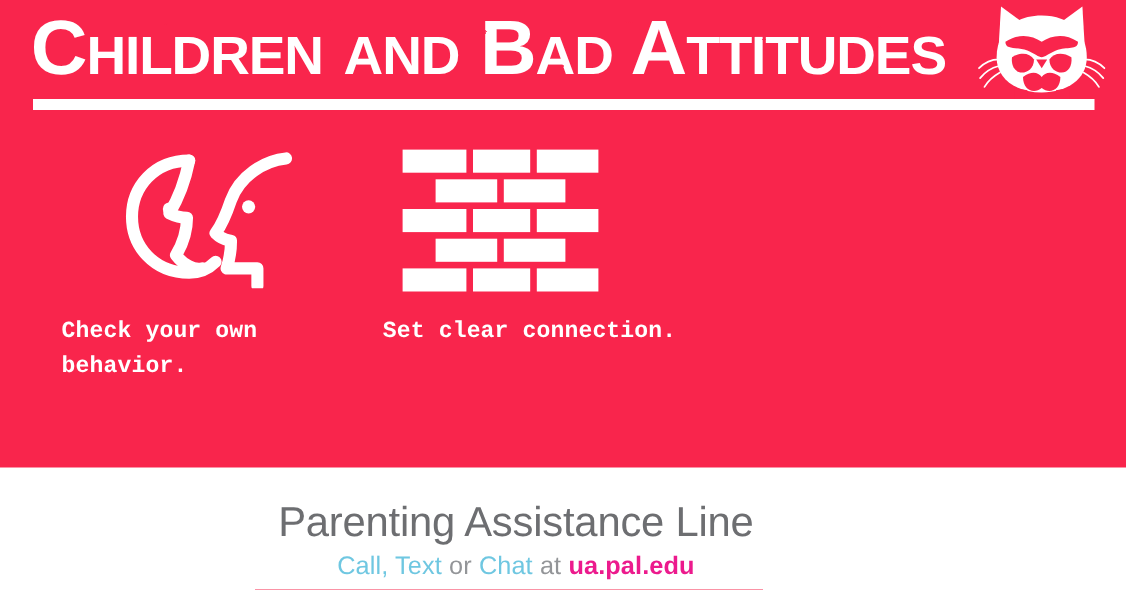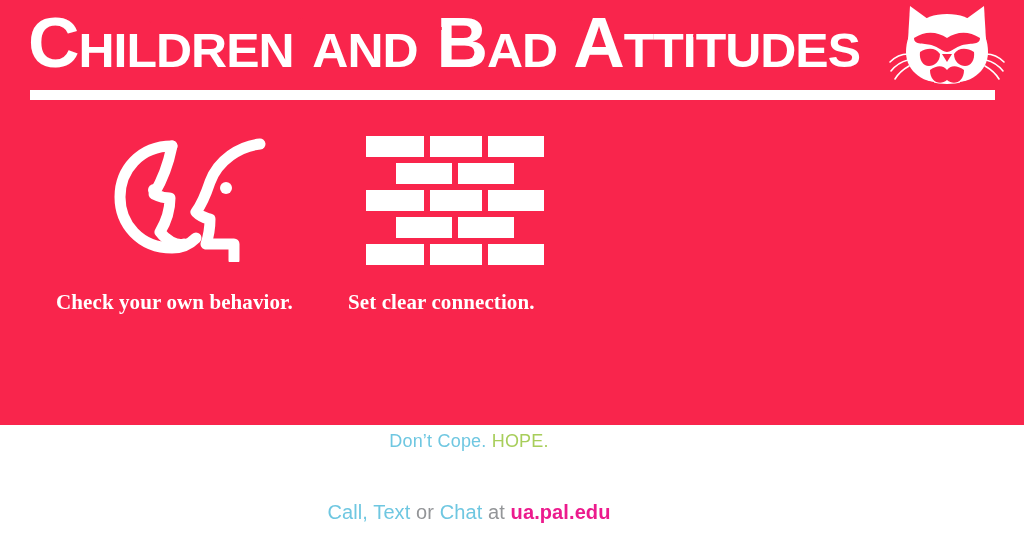--- a/index.html
+++ b/index.html
@@ -88,21 +88,21 @@
     height:130px;
   }
   .tip-1 .tip-icon{left:110px;width:160px;}
   .tip-2 .tip-icon{left:66px;width:160px;}
   .tip-3 .tip-icon{left:18px;width:182px;}
 
   .tip-text{
     position:absolute;
     top:168px;
     color:#ffffff;
-    font-family:Liberation Serif, serif;
+    font-family:Liberation Mono, monospace;
     font-weight:bold;
     font-size:21px;
     line-height:32px;
     letter-spacing:.1px;
   }
   .tip-1 .tip-text{left:56px;width:300px;}
   .tip-2 .tip-text{left:38px;width:312px;}
   .tip-3 .tip-text{left:2px;width:300px;}
 
   
@@ -147,21 +147,21 @@
     color:#6D6E71;
     padding-right:86px;
     box-sizing:border-box;
   }
   .foot-contact{
     position:absolute;
     left:0;top:76px;
     width:1024px;
     text-align:center;
     font-family:"Liberation Sans", sans-serif;
-    font-size:20px;
+    font-size:23px;
     letter-spacing:.1px;
     padding-right:86px;
     box-sizing:border-box;
   }
   .foot-contact .c-blue{color:#6FC7E1;}
   .foot-contact .c-gray{color:#939598;}
   .foot-contact .c-pink{color:#EC1A8D;font-weight:bold;}
 </style>
 </head>
 <body>
@@ -255,25 +255,22 @@
         </div>
       </div>
       <div class="tip-text">Set clear connection.</div>
     </div>
 
   </div>
 
   <div class="footer">
     <div class="footer-inner">
 
-      <div class="foot-tag">
-        <span class="c-blue">Don’t Cope.</span>
-        <span class="c-green">HOPE.</span>
-      </div>
-
+
+      <div class="foot-name">Parenting Assistance Line</div>
 
       <div class="foot-contact">
         <span class="c-blue">Call, Text</span>
         <span class="c-gray">or</span>
         <span class="c-blue">Chat</span>
         <span class="c-gray">at</span>
         <span class="c-pink">ua.pal.edu</span>
       </div>
 
     </div>

